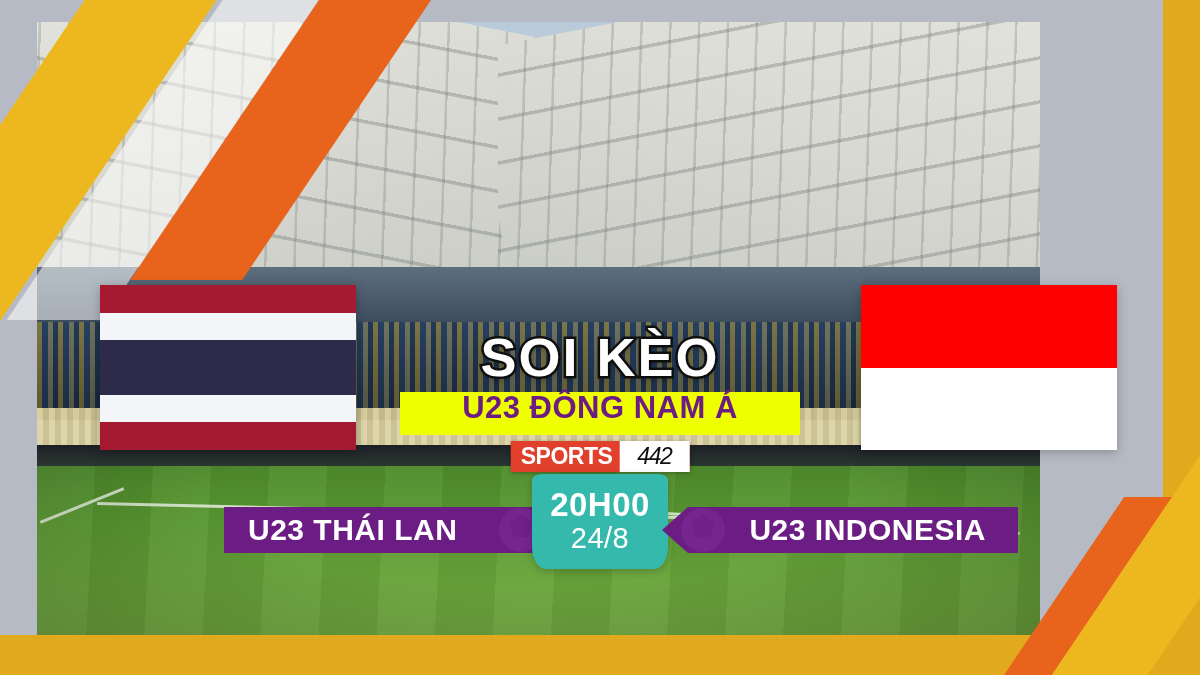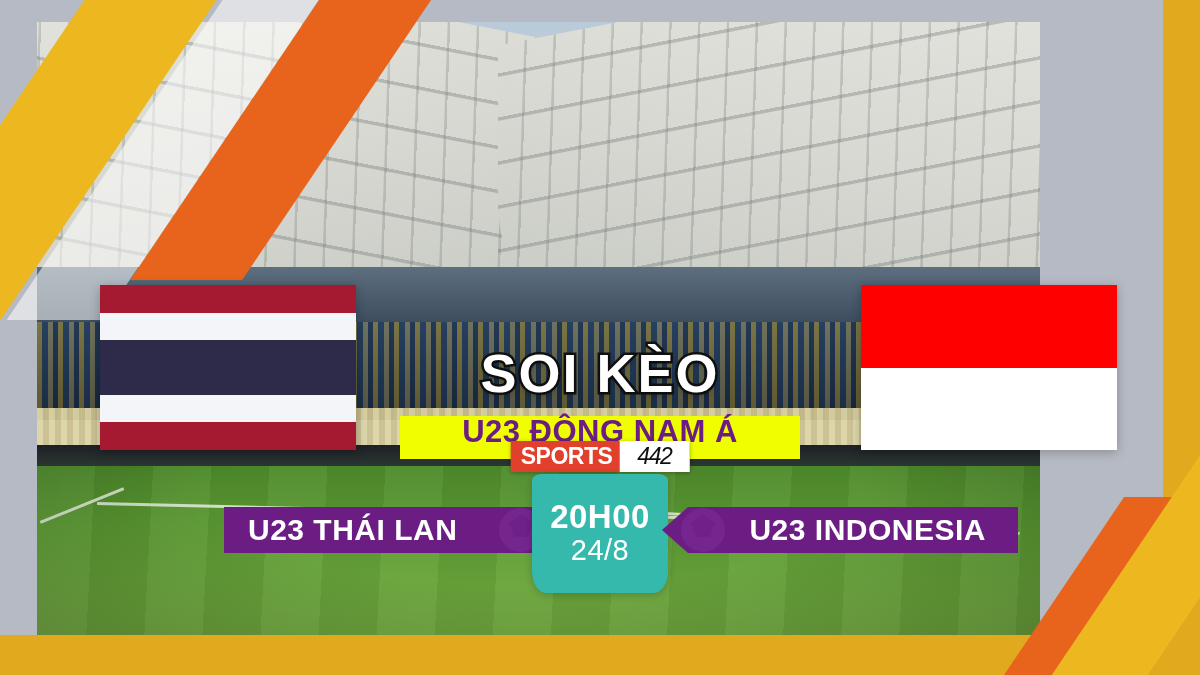--- a/index.html
+++ b/index.html
@@ -214,21 +214,21 @@
     left: 0; right: 0;
     top: 330px;
     text-align: center;
   }
   .soi-keo {
     font-size: 54px;
     font-weight: 700;
     letter-spacing: 2px;
     color: #ffffff;
     line-height: 1;
-    margin: 16px;
+    margin: 0;
     -webkit-text-stroke: 5px #111111;
     paint-order: stroke fill;
     text-shadow: 0 3px 6px rgba(0,0,0,0.35);
   }
   .subtitle-bar {
     margin: 8px auto 0;
     width: 400px;
     height: 43px;
     background: #EFFF00;
     display: flex;
@@ -325,21 +325,21 @@
     padding-right: 32px;
     clip-path: polygon(26px 0, 100% 0, 100% 100%, 26px 100%, 0 50%);
   }
   .team-banner.away .ball-wm { left: 18px; top: 0; }
 
   .kickoff {
     position: absolute;
     left: 532px;
     top: -26px;
     width: 136px;
-    height: 119px;
+    height: 95px;
     background: #34B9AC;
     border-radius: 10px 10px 14px 14px / 6px 6px 22px 22px;
     display: flex;
     flex-direction: column;
     align-items: center;
     justify-content: center;
     box-shadow: 0 2px 8px rgba(0,0,0,0.2);
   }
   .kickoff .time {
     color: #ffffff;

